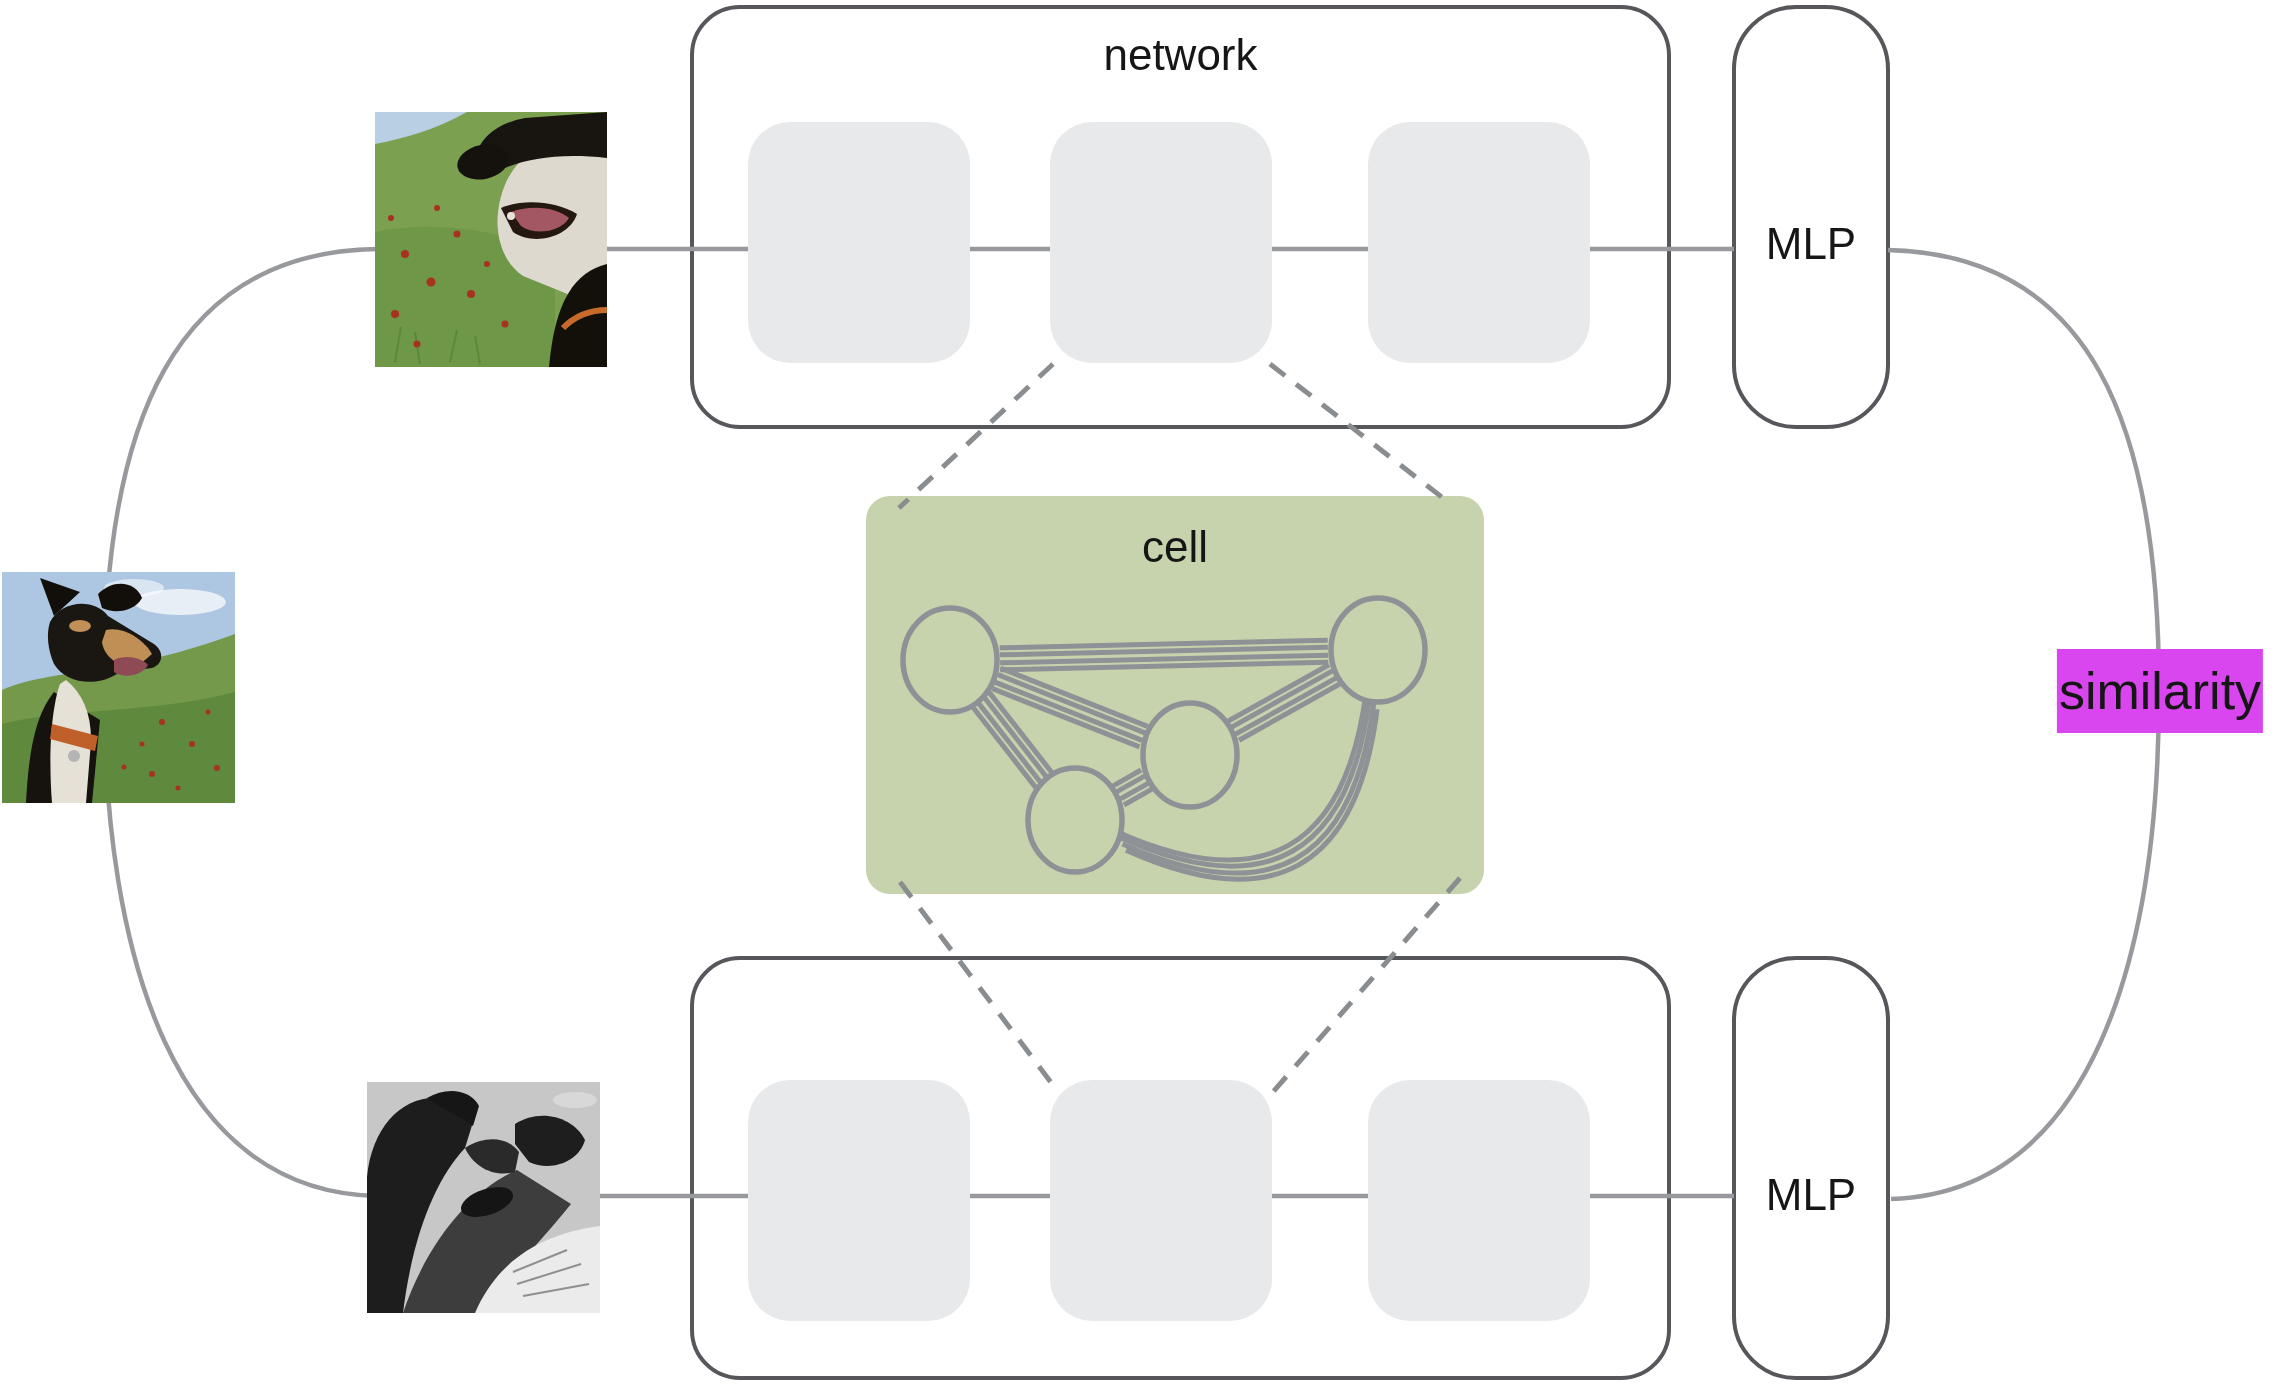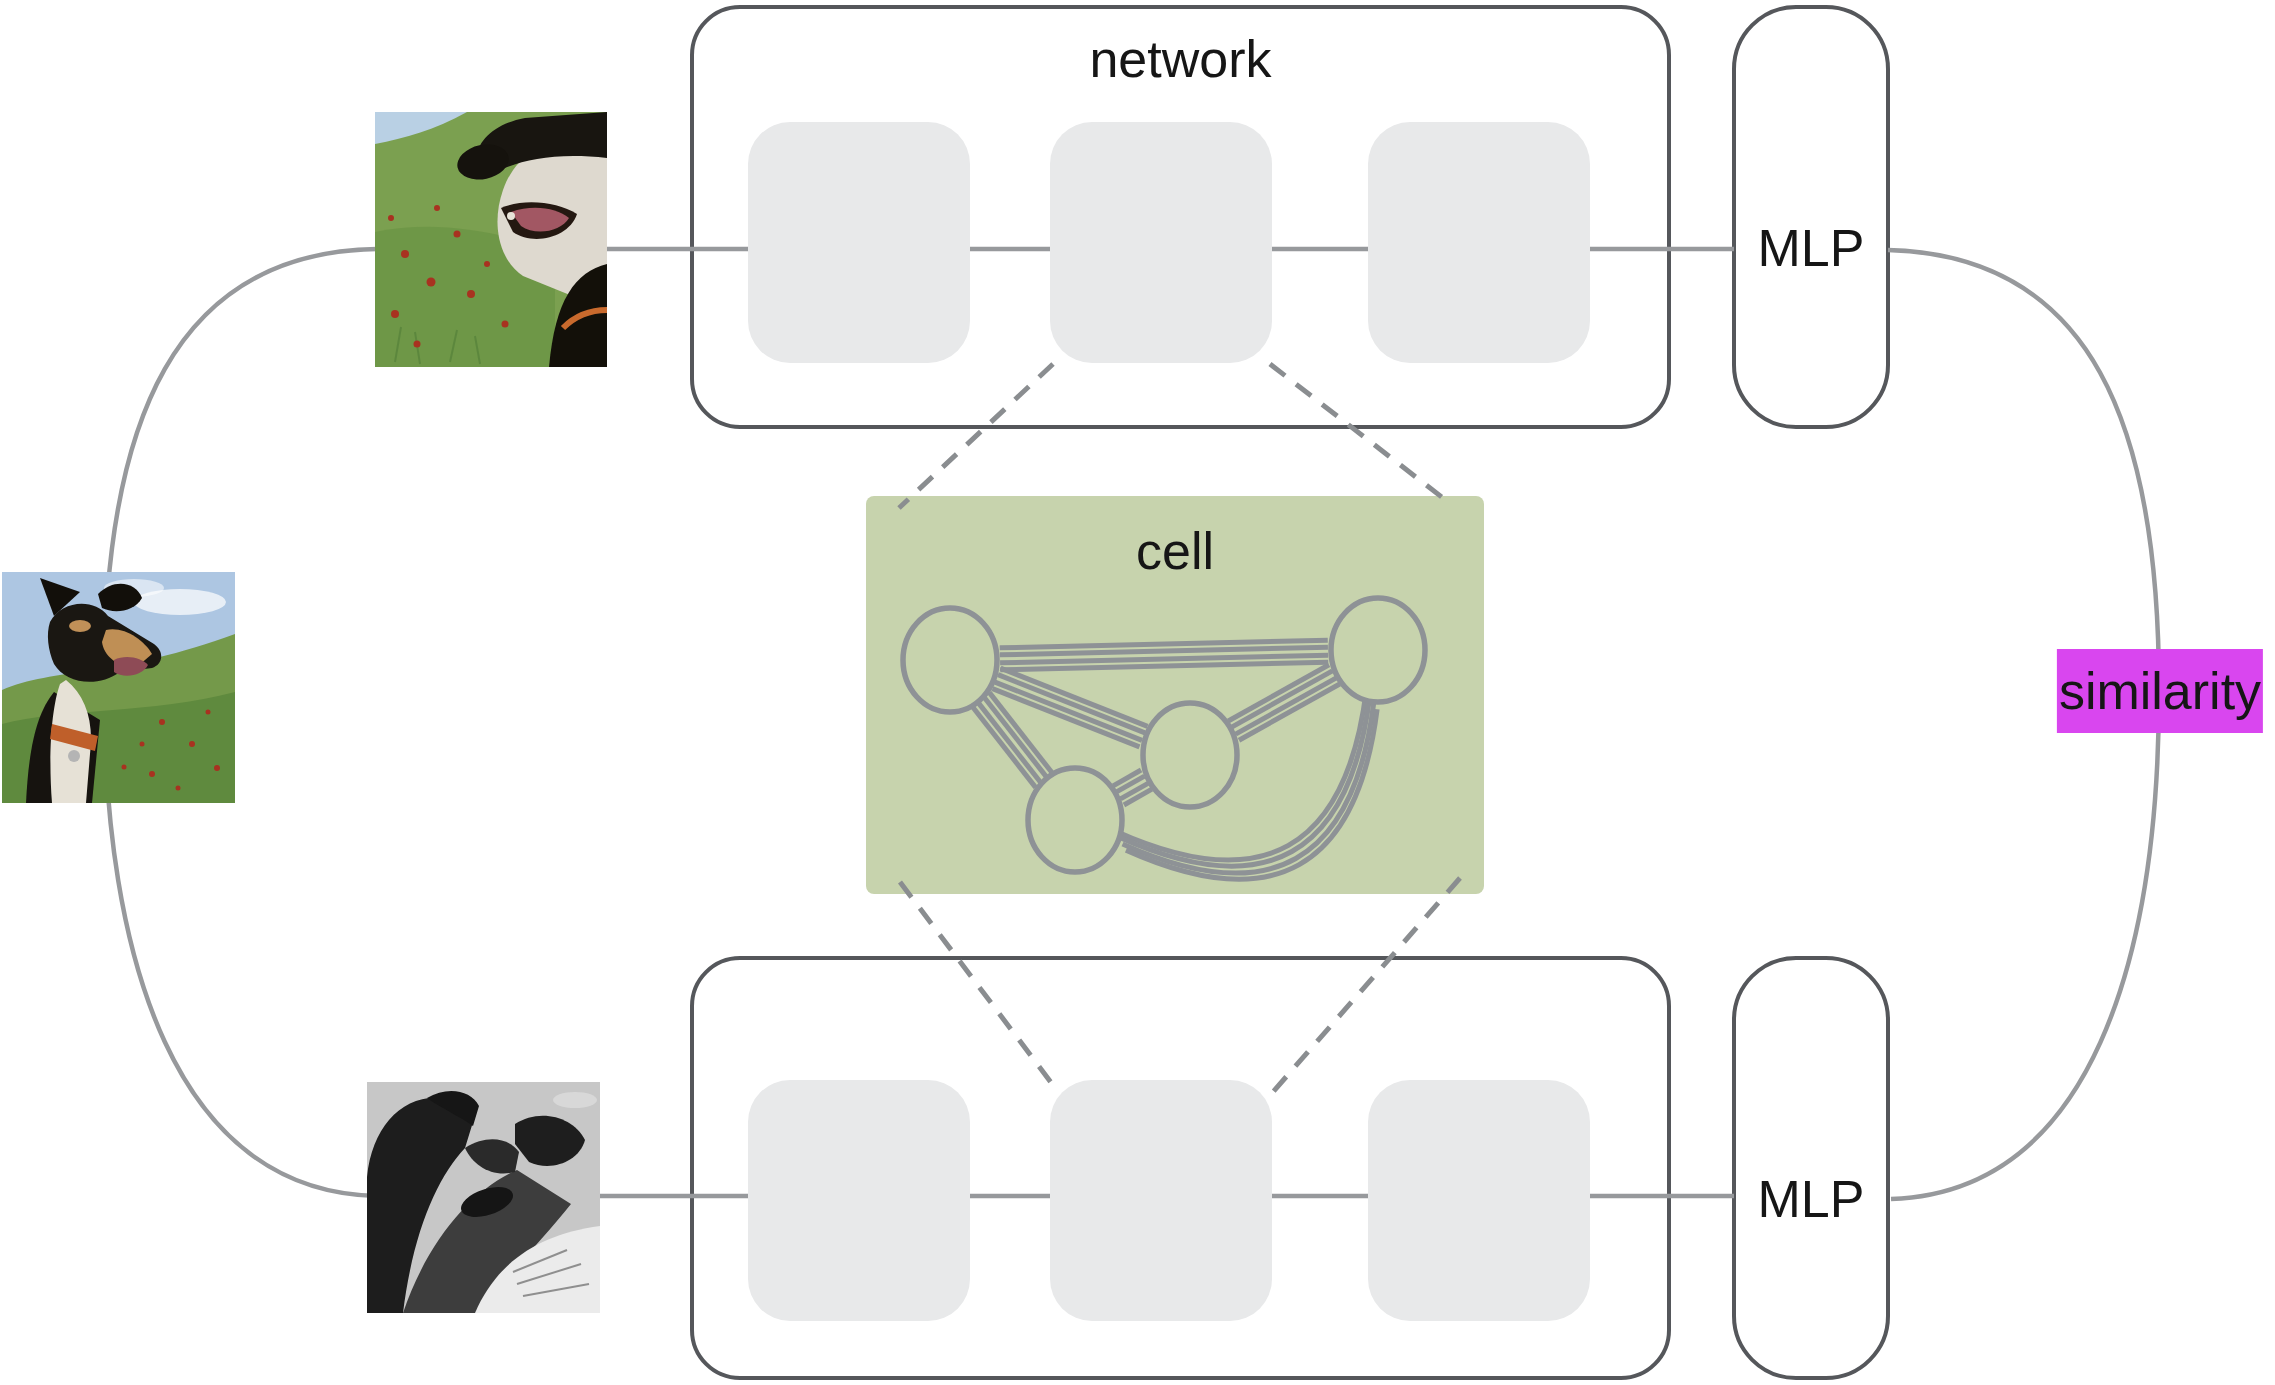--- a/index.html
+++ b/index.html
@@ -10,25 +10,25 @@
   .canvas{position:relative;width:2275px;height:1385px;background:var(--canvas_bg,#fff);
           overflow:hidden;font-family:"Liberation Sans","DejaVu Sans",sans-serif;color:var(--text,#161616);}
   .layer{position:absolute;left:0;top:0;width:2275px;height:1385px;pointer-events:none;}
   .box{position:absolute;background:#fff;border:4.5px solid var(--box_border,#55575b);box-sizing:border-box;}
   .network{left:690px;width:981px;height:424px;border-radius:50px;}
   .network.top{top:5px;}
   .network.bottom{top:956px;}
   .mlp{left:1732px;width:158px;height:424px;border-radius:64px;padding-left:20px;}
   .mlp.top{top:5px;}
   .mlp.bottom{top:956px;}
-  .box-label{position:absolute;left:0;width:100%;text-align:center;font-size:52px;line-height:1.15;color:var(--text,#161616);}
+  .box-label{position:absolute;left:0;width:100%;text-align:center;font-size:44px;line-height:1.15;color:var(--text,#161616);}
   .network-label{top:21px;}
   .mlp-label{top:210px;}
   .blk{position:absolute;width:222px;height:241px;background:var(--block_fill,#e8e9ea);border-radius:42px;}
-  .cell{position:absolute;left:866px;top:496px;width:618px;height:398px;background:var(--cell_bg,#c7d3ad);border-radius:8px;}
+  .cell{position:absolute;left:866px;top:496px;width:618px;height:398px;background:var(--cell_bg,#c7d3ad);border-radius:24px;}
   .cell-label{top:26px;}
   .cell-svg{position:absolute;left:0;top:0;}
   .photo{position:absolute;}
   .photo svg{display:block;}
   .similarity{position:absolute;left:2160px;top:691px;transform:translate(-50%,-50%);
               background:#d946ef;padding:12px 2px;font-size:52px;white-space:nowrap;}
 </style>
 </head>
 <body>
 

